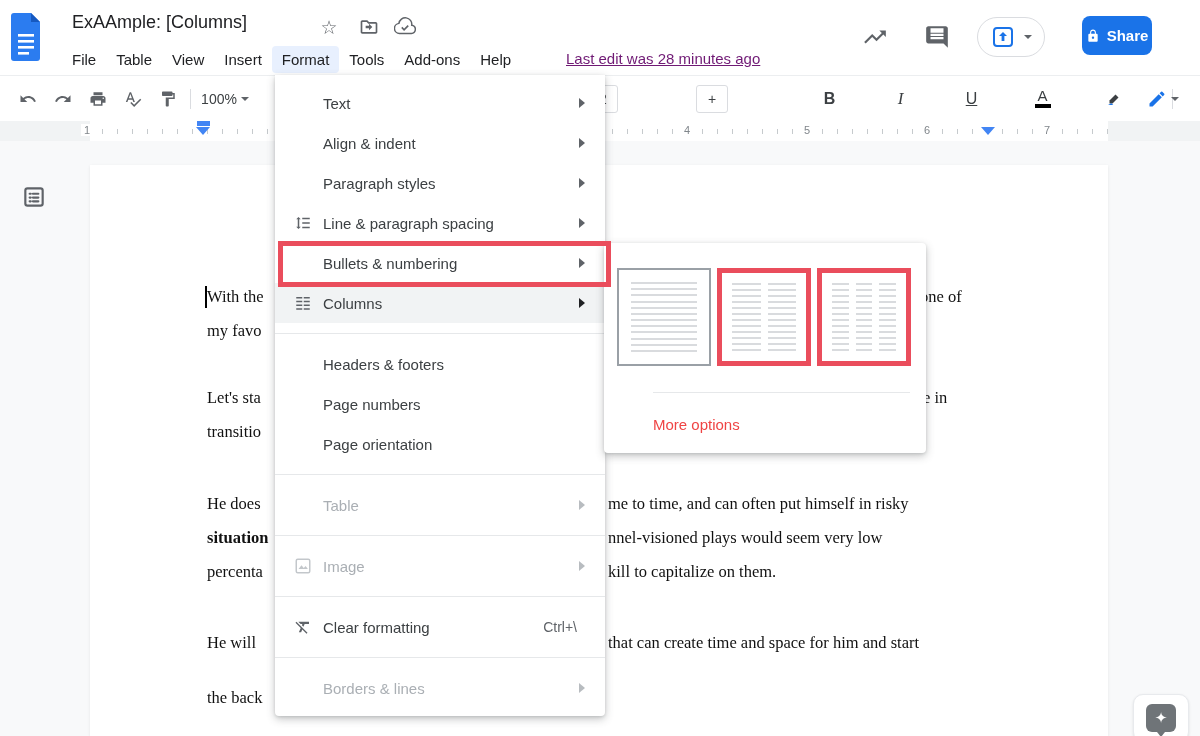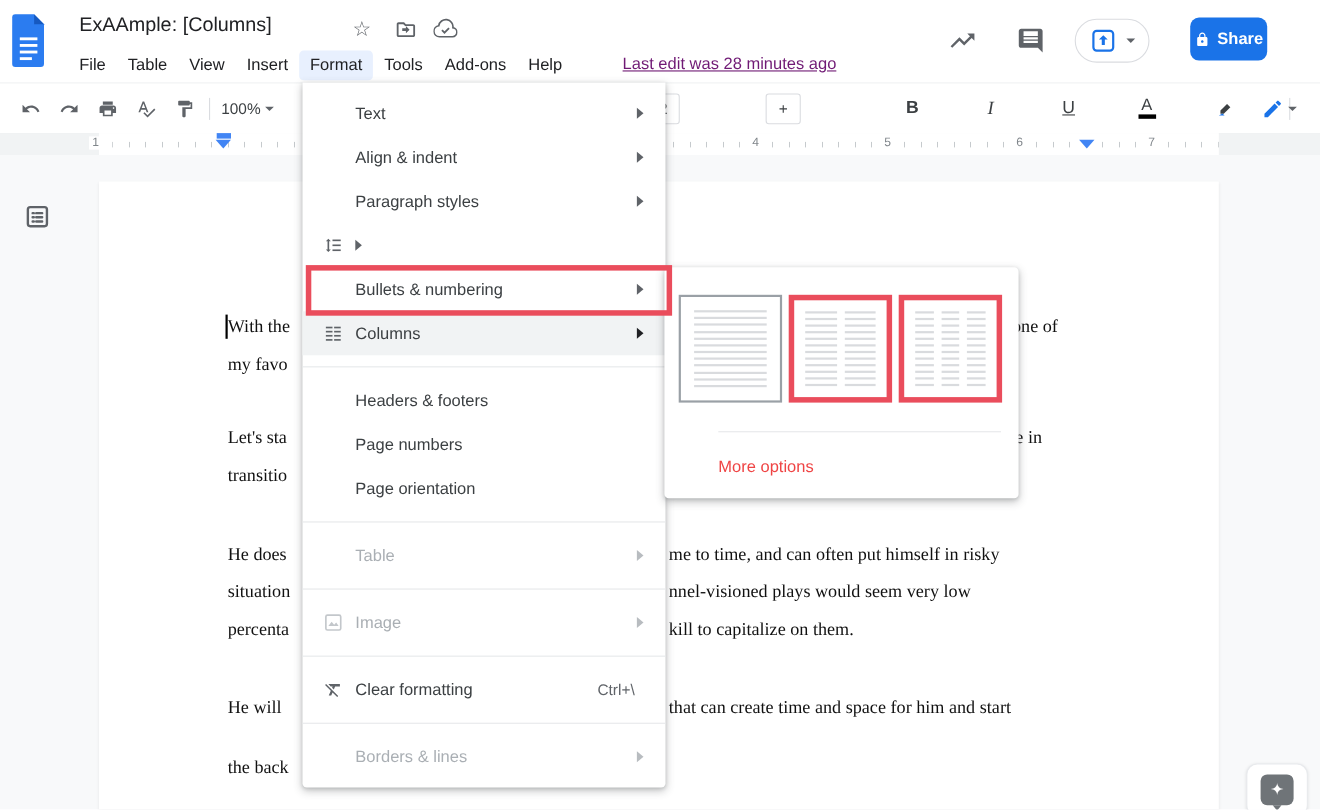--- a/index.html
+++ b/index.html
@@ -284,21 +284,21 @@
   <div id="doclines">
       <span class="docline" style="left: 207px; top: 145px;">With the</span>
       <span class="docline" style="left: 920px; top: 145px;">one of</span>
       <div id="cursor" style="left: 205px; top: 145px;"></div>
       <span class="docline" style="left: 207px; top: 179px;">my favo</span>
       <span class="docline" style="left: 207px; top: 246px;">Let's sta</span>
       <span class="docline" style="left: 923px; top: 246px;">e in</span>
       <span class="docline" style="left: 207px; top: 280px;">transitio</span>
       <span class="docline" style="left: 207px; top: 352px;">He does</span>
       <span class="docline" style="left: 608px; top: 352px;">me to time, and can often put himself in risky</span>
-      <span class="docline" style="left: 207px; top: 386px;">situation</span>
+      <span class="docline" style="left: 207px; top: 386px; font-weight: bold;">situation</span>
       <span class="docline" style="left: 608px; top: 386px;">nnel-visioned plays would seem very low</span>
       <span class="docline" style="left: 207px; top: 420px;">percenta</span>
       <span class="docline" style="left: 608px; top: 420px;">kill to capitalize on them.</span>
       <span class="docline" style="left: 207px; top: 491px;">He will</span>
       <span class="docline" style="left: 608px; top: 491px;">that can create time and space for him and start</span>
       <span class="docline" style="left: 207px; top: 546px;">the back</span>
     </div>
   <div id="explore-btn">
     <div class="explore-bubble">✦</div>
   </div>
@@ -319,20 +319,21 @@
     </div>
     <div class="fm-row">
       <span class="fm-icon">
         <svg width="18" height="18" viewBox="0 0 24 24" fill="currentColor">
           <path d="M6 4l3 3H7v10h2l-3 3-3-3h2V7H3z"></path>
           <rect x="11" y="5" width="10" height="2"></rect>
           <rect x="11" y="11" width="10" height="2"></rect>
           <rect x="11" y="17" width="10" height="2"></rect>
         </svg>
       </span>
+      <span class="fm-label">Line &amp; paragraph spacing</span>
       <span class="fm-arrow"></span>
     </div>
     <div class="fm-row">
       <span class="fm-label noicon">Bullets &amp; numbering</span>
       <span class="fm-arrow"></span>
     </div>
     <div class="fm-row hl">
       <span class="fm-icon">
         <svg width="18" height="18" viewBox="0 0 24 24" fill="currentColor">
           <rect x="3" y="4" width="8" height="2"></rect>

